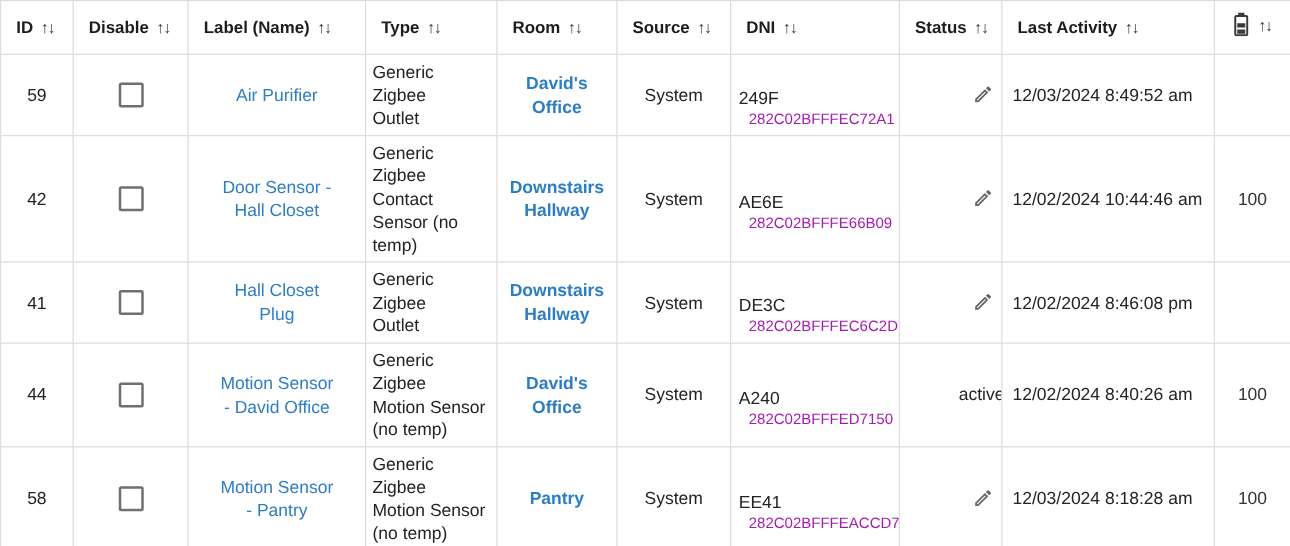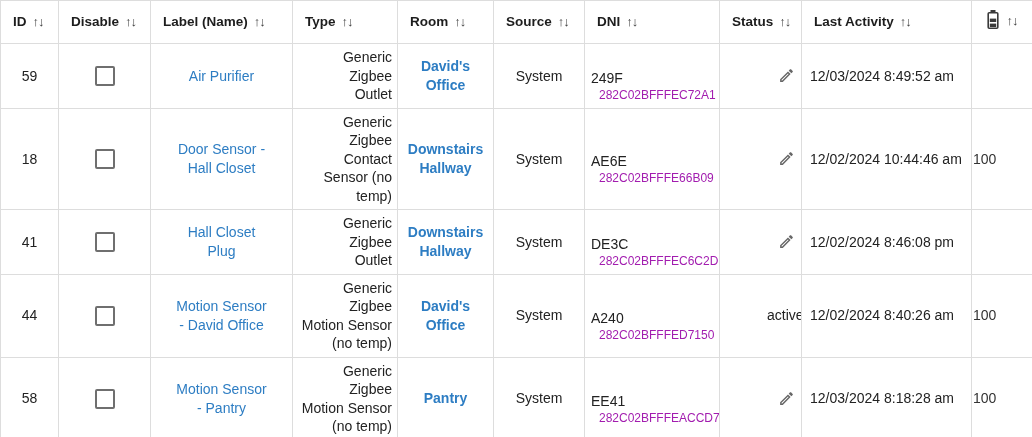--- a/index.html
+++ b/index.html
@@ -30,32 +30,32 @@
 
   .c-id{text-align:center;}
   .c-disable{text-align:center;}
   .checkbox{
     display:inline-block;width:16px;height:16px;
     border:2px solid #6f6f6f;border-radius:2px;background:#fff;
     vertical-align:middle;cursor:pointer;
   }
   .c-label{text-align:center;white-space:pre-line;padding:4px 22px;}
   .link{color:#2d7dc3;text-decoration:none;cursor:pointer;}
-  .c-type{white-space:pre-line;padding:4px 5px;text-align:right;}
+  .c-type{white-space:pre-line;padding:4px 5px;text-align:left;}
   .c-room{text-align:center;white-space:pre-line;padding:4px 8px;font-weight:bold;}
   .c-source{text-align:center;}
   .c-dni{padding:3px 4px 3px 6px;}
   .dni-main{line-height:17px;margin-top:21px;}
   .dni-hex{color:#a21caf;font-size:12px;line-height:16px;padding-left:8px;}
   .status-wrap{display:flex;align-items:center;justify-content:space-between;padding:0 5px 0 6px;}
   .status-text{color:#222;margin-left:40px;}
   .pencil{display:inline-flex;cursor:pointer;margin-left:auto;}
   .pencil svg{display:block;}
   .c-activity{padding-left:8px;text-align:left;}
-  .c-battery{text-align:left;color:#333;}
+  .c-battery{text-align:center;color:#333;}
 </style>
 </head>
 <body>
 
 <table>
   <colgroup>
     <col style="width:58px">
       <col style="width:92px">
       <col style="width:142px">
     <col style="width:105px">
@@ -128,21 +128,21 @@
           <svg width="17" height="17" viewBox="0 0 24 24">
             <path fill="#666666" d="M14.06 9.02l.92.92L5.92 19H5v-.92l9.06-9.06M17.66 3c-.25 0-.51.1-.7.29l-1.83 1.83 3.75 3.75 1.83-1.83c.39-.39.39-1.02 0-1.41l-2.34-2.34c-.2-.2-.45-.29-.71-.29zm-3.6 3.19L3 17.25V21h3.75L17.81 9.94l-3.75-3.75z"></path>
           </svg>
         </span>
       </div>
     </td>
     <td class="c-activity"><span>12/03/2024 8:49:52 am</span></td>
     <td class="c-battery"><span></span></td>
   </tr>
       <tr>
-    <td class="c-id"><span>18</span></td>
+    <td class="c-id"><span>42</span></td>
     <td class="c-disable"><span class="checkbox"></span></td>
     <td class="c-label"><a class="link">Door Sensor -
 Hall Closet</a></td>
     <td class="c-type"><span>Generic Zigbee
 Contact
 Sensor (no
 temp)</span></td>
     <td class="c-room"><a class="link">Downstairs
 Hallway</a></td>
     <td class="c-source"><span>System</span></td>

